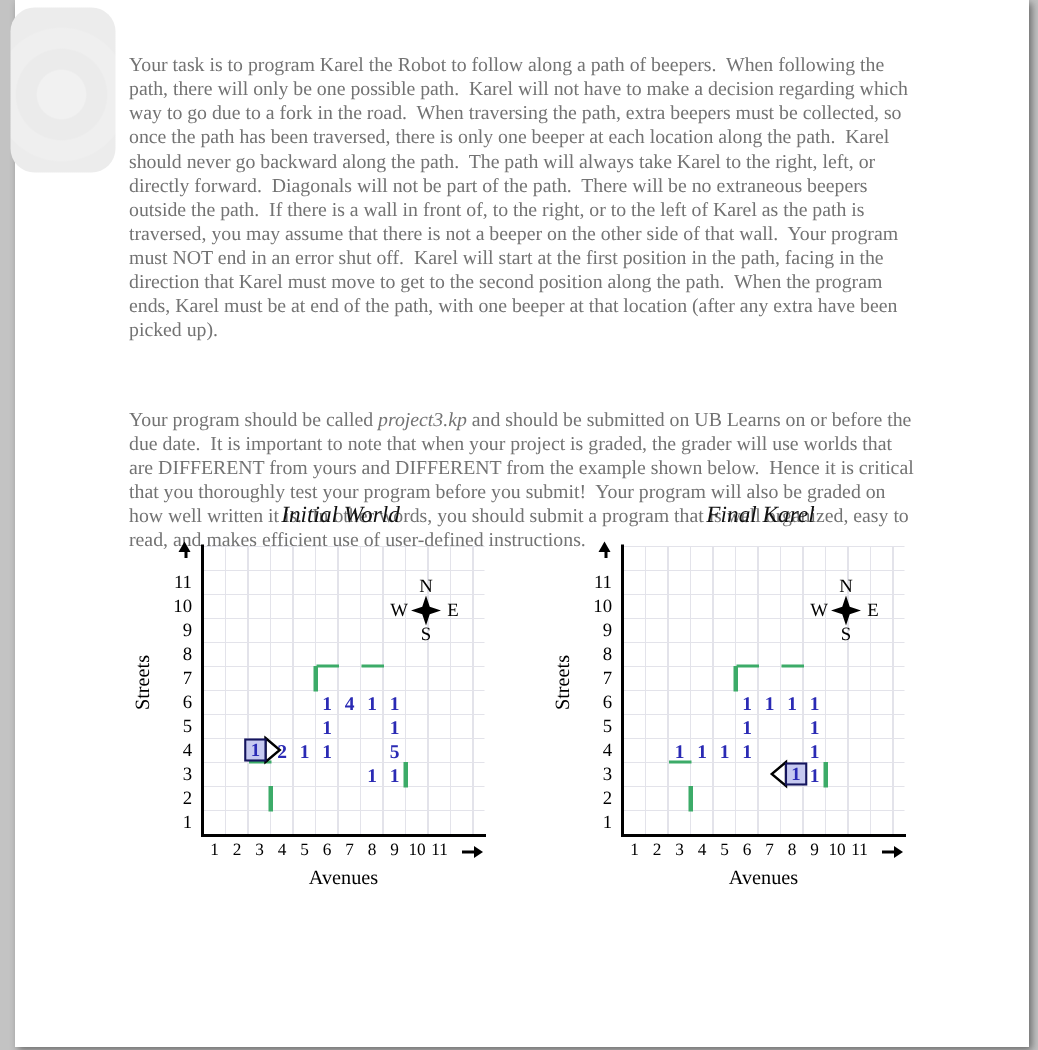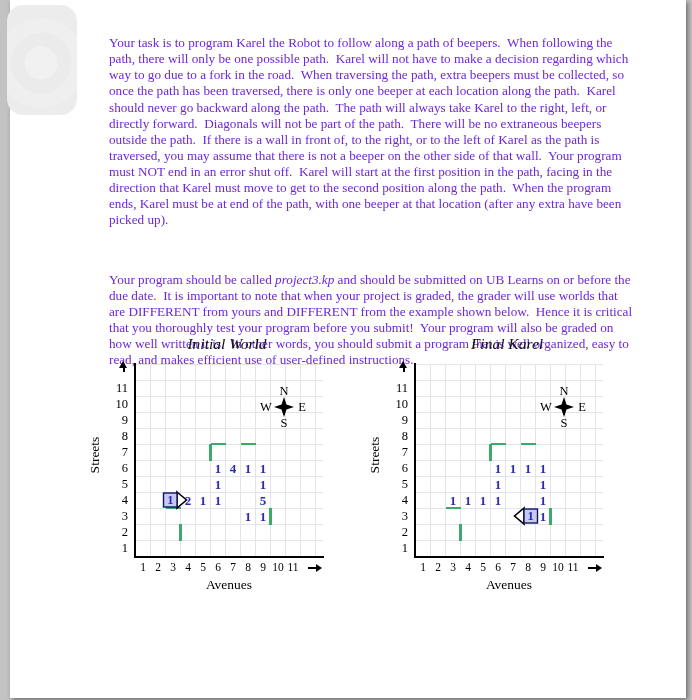--- a/index.html
+++ b/index.html
@@ -3,21 +3,21 @@
 <meta charset="utf-8">
 <style>
   html,body{margin:0;padding:0;}
   body{width:692px;height:700px;background:#c3c3c3;overflow:hidden;
        font-family:"Liberation Serif",serif;}
   #page{position:absolute;left:10px;top:0;width:676px;height:698px;background:#ffffff;
         box-shadow:2px 2px 5px rgba(0,0,0,.45);}
   #corner-blob{position:absolute;left:-3px;top:5px;width:70px;height:110px;border-radius:16px;
         background:radial-gradient(circle at 34px 58px,#f1f1f1 0 16px,#ebebeb 17px 30px,#efefef 31px 44px,#ececec 45px);}
   .doc-text{position:absolute;left:76px;top:3px;width:524px;font-size:13.2px;line-height:16.1px;
-        color:#6d28d9;white-space:pre-wrap;margin-left:23px;}
+        color:#737373;white-space:pre-wrap;}
   .p2{margin-top:11px;}
   .it{font-style:italic;}
   
   .world{position:absolute;top:330px;width:296px;height:270px;}
   .world-title{position:absolute;left:0;top:5px;width:294px;text-align:center;
         font-style:italic;font-size:15.5px;color:#111;}
   .plot{position:absolute;left:0;top:0;width:296px;height:270px;}
   .gridbg{position:absolute;left:55px;top:34px;width:188px;height:192px;
      background-image:
        repeating-linear-gradient(to right,var(--grid) 0 1px,transparent 1px 15px),

